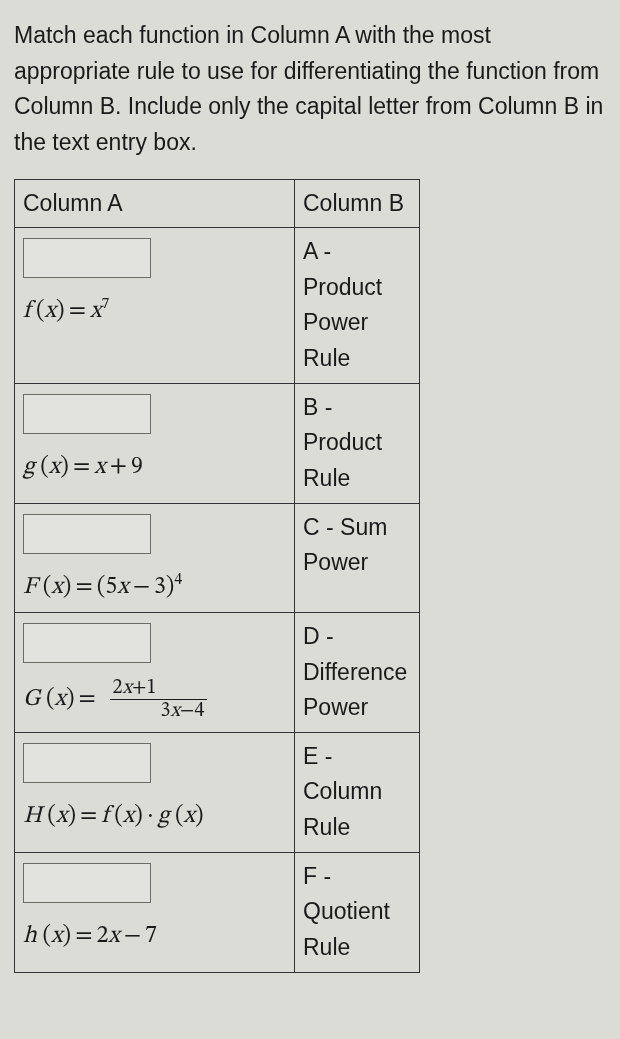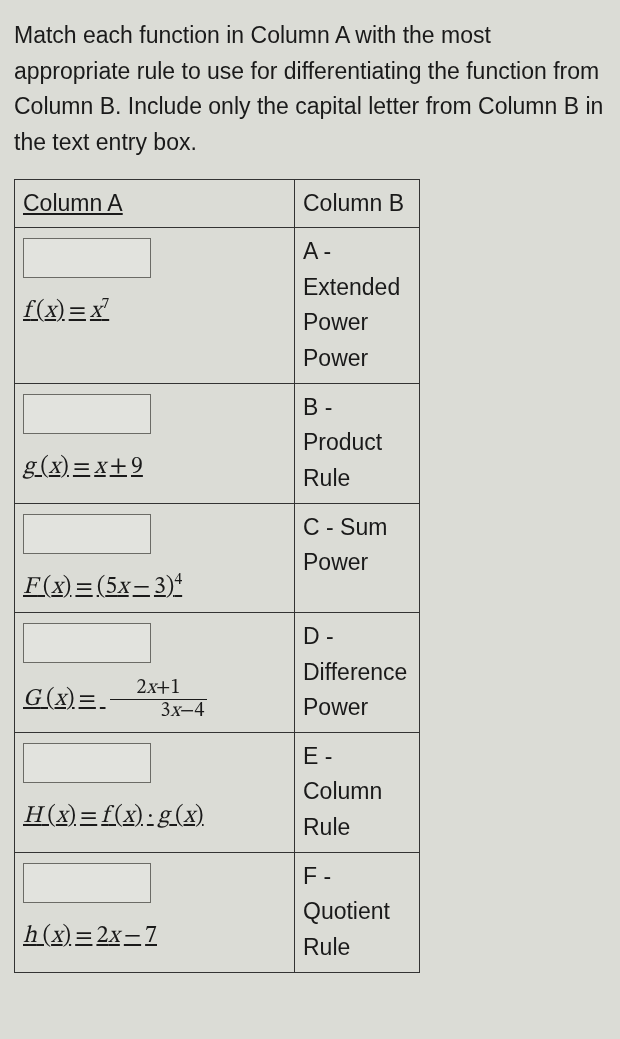--- a/index.html
+++ b/index.html
@@ -21,21 +21,20 @@
     background: transparent;
   }
   td {
     border: 1px solid #333;
     vertical-align: top;
     padding: 6px 8px;
     font-size: 23px;
   }
   td.colA {
     width: 280px;
-    text-decoration: underline;
   }
   td.colB {
     width: 125px;
   }
   .input-box {
     display: block;
     width: 128px;
     height: 40px;
     border: 1px solid #6b6b66;
     background: #e2e3de;
@@ -54,21 +53,20 @@
   .math .op { font-style: normal; padding: 0 4px; }
   .math .num { font-style: normal; }
   .sup {
     font-size: 0.65em;
     vertical-align: super;
     font-style: normal;
   }
   .frac {
     display: inline-block;
     vertical-align: middle;
-    text-align: center;
     font-style: normal;
     font-size: 20px;
     line-height: 1.1;
     margin-left: 4px;
   }
   .frac .numr {
     display: block;
     border-bottom: 1px solid #1a1a1a;
     padding: 0 3px;
   }
@@ -91,21 +89,21 @@
     <td class="colB">Column B</td>
   </tr>
 
   <tr>
     <td class="colA">
       <input type="text" class="input-box" value="" style="">
       <span class="math">
         <span class="fn">f</span><span class="paren"> (</span><span class="fn">x</span><span class="paren">)</span><span class="op">=</span><span class="fn">x</span><span class="sup">7</span>
       </span>
     </td>
-    <td class="colB">A - Extended Power Power</td>
+    <td class="colB">A - Product Power Rule</td>
   </tr>
 
   <tr>
     <td class="colA">
       <input type="text" class="input-box" value="" style="">
       <span class="math">
         <span class="fn">g</span><span class="paren"> (</span><span class="fn">x</span><span class="paren">)</span><span class="op">=</span><span class="fn">x</span><span class="op">+</span><span class="num">9</span>
       </span>
     </td>
     <td class="colB">B - Product Rule</td>

